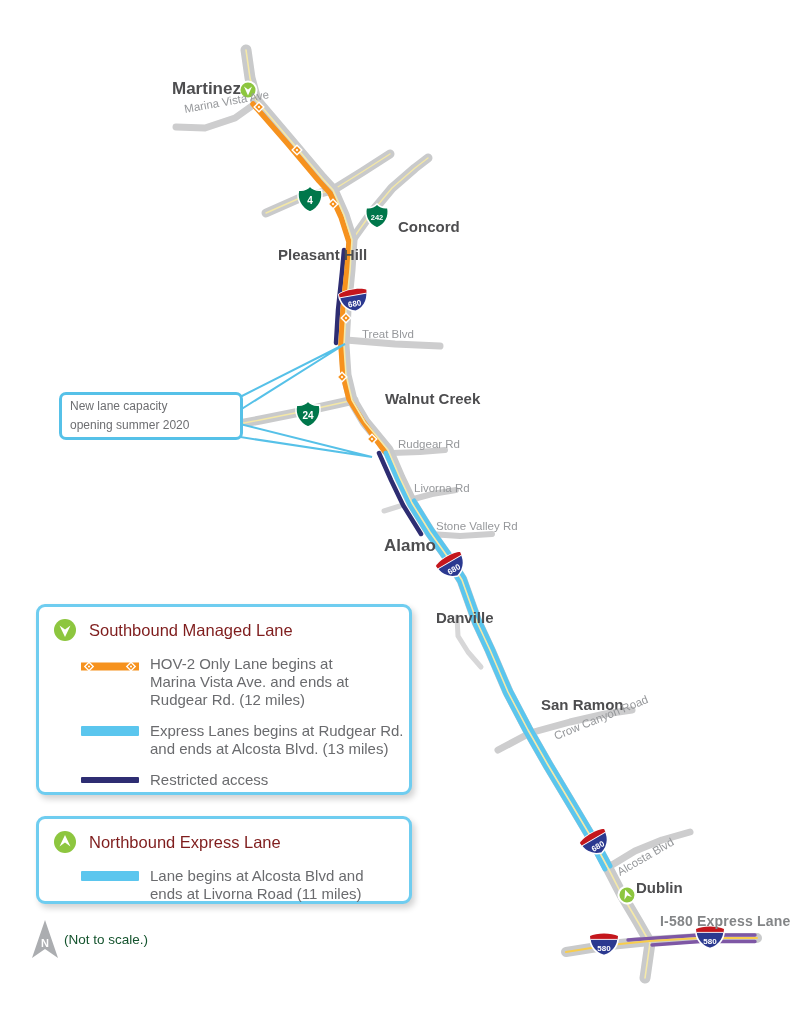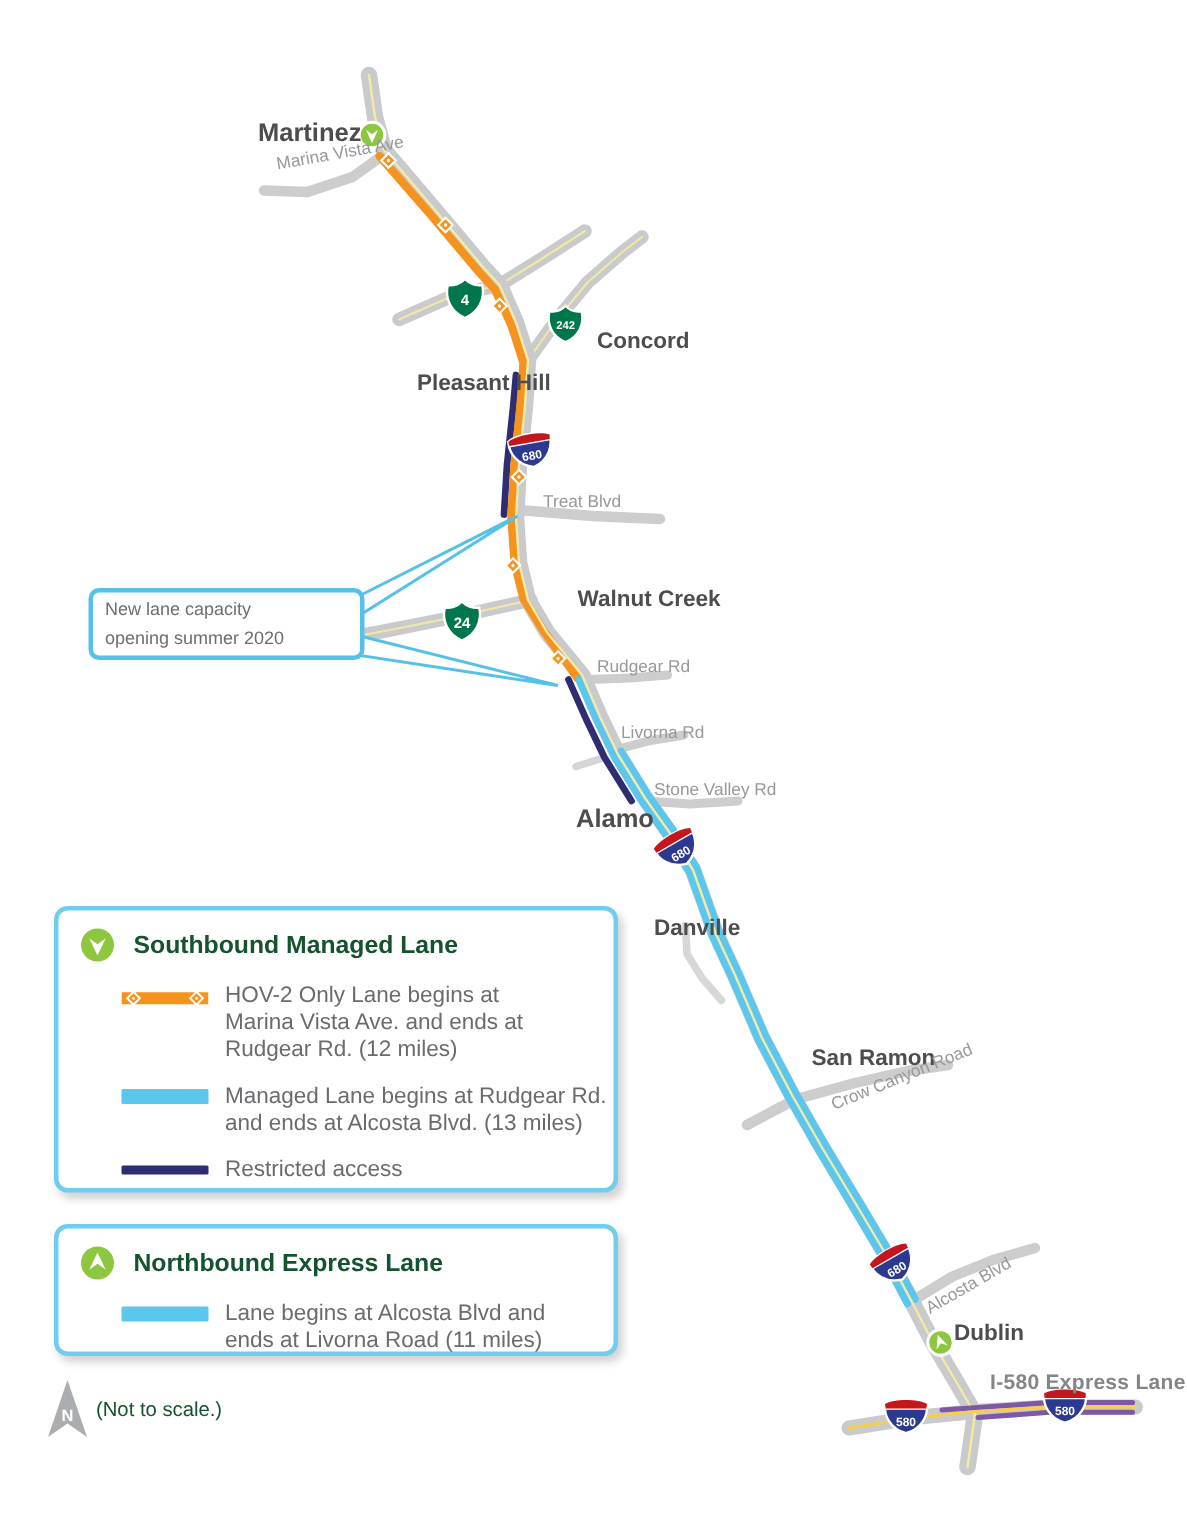--- a/index.html
+++ b/index.html
@@ -16,21 +16,21 @@
   .callout-box{position:absolute;left:59px;top:392px;width:162px;
     border:3px solid #56c1e8;border-radius:7px;background:#fff;
     padding:2px 8px;color:#6d6e71;font-size:12px;line-height:19px;z-index:5;}
 
   .legend-box{position:absolute;left:36px;width:370px;background:#fff;
     border:3px solid #6fcdf0;border-radius:9px;z-index:5;
     box-shadow:3px 4px 6px rgba(0,0,0,0.18);}
   #legend-southbound{top:604px;height:185px;}
   #legend-northbound{top:816px;height:82px;}
   .legend-header{display:flex;align-items:center;gap:12px;padding:11px 0 0 14px;}
-  .legend-title{font-size:16.5px;font-weight:bold;color:#14532d;}
+  .legend-title{font-size:16.5px;font-weight:normal;color:#7f1d1d;}
   .legend-item{display:flex;align-items:flex-start;margin:13px 0 0 42px;}
   .legend-item .swatch{width:58px;flex:0 0 58px;margin-right:11px;margin-top:4px;}
   .legend-item .lines{color:#6a6b6e;font-size:15px;line-height:18px;}
   .swatch-bar{height:10px;border-radius:1px;}
   .swatch-express{background:#5bc6ee;}
   .swatch-restricted{background:#2e2d72;height:6px;margin-top:2px;}
 
   .footer-note{position:absolute;left:64px;top:932px;color:#14532d;font-size:13.5px;z-index:5;}
 </style>
 </head>
@@ -227,21 +227,21 @@
       <div>HOV-2 Only Lane begins at</div>
       <div>Marina Vista Ave. and ends at</div>
       <div>Rudgear Rd. (12 miles)</div>
     </span>
   </div>
   <div class="legend-item">
     <span class="swatch">
         <div class="swatch-bar swatch-express"></div>
       </span>
     <span class="lines">
-      <div>Managed Lane begins at Rudgear Rd.</div>
+      <div>Express Lanes begins at Rudgear Rd.</div>
       <div>and ends at Alcosta Blvd. (13 miles)</div>
     </span>
   </div>
   <div class="legend-item">
     <span class="swatch">
         <div class="swatch-bar swatch-restricted"></div>
       </span>
     <span class="lines">
       <div>Restricted access</div>
     </span>

